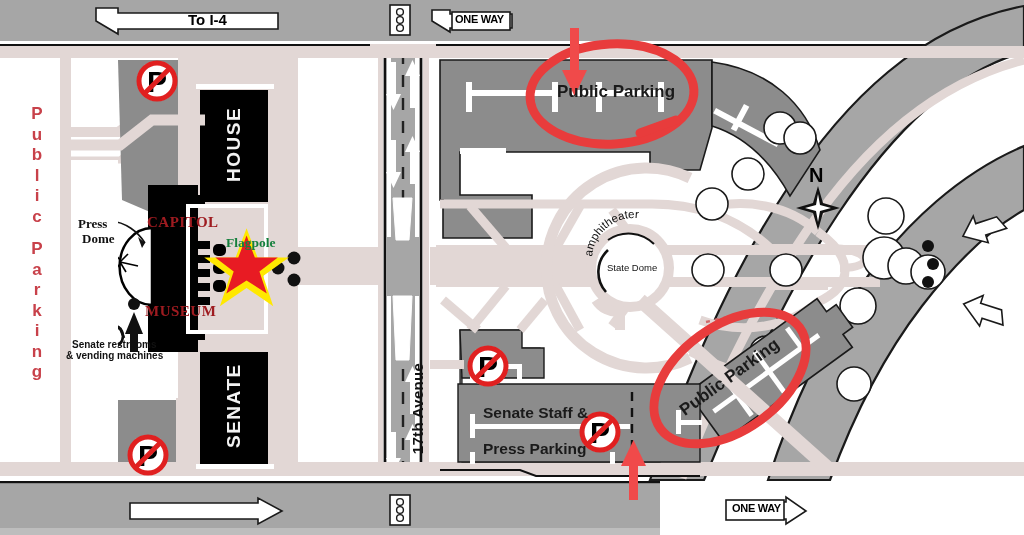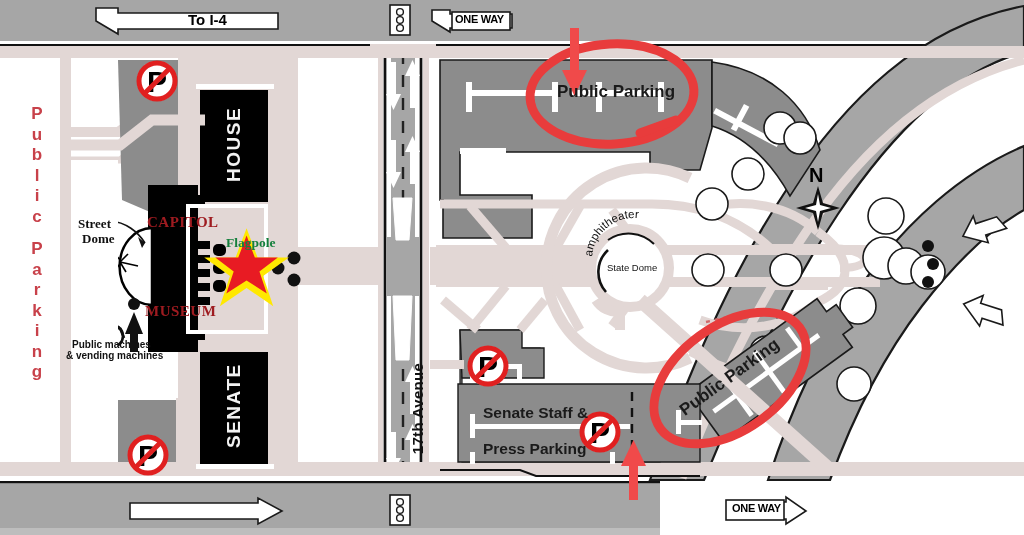--- a/index.html
+++ b/index.html
@@ -505,23 +505,23 @@
     <span>n</span>
     <span>g</span>
   </div>
 
   <div class="bldg-label" style="left:199px;top:136px;width:70px;text-align:center;">HOUSE</div>
   <div class="bldg-label" style="left:195px;top:398px;width:78px;text-align:center;">SENATE</div>
   <div class="lbl capitol-label" style="left:147px;top:214px;">CAPITOL</div>
   <div class="lbl capitol-label" style="left:145px;top:303px;">MUSEUM</div>
 
   <div class="lbl flagpole-label" style="left:226px;top:235px;">Flagpole</div>
-  <div class="lbl copper-label" style="left:78px;top:216px;">Street</div>
+  <div class="lbl copper-label" style="left:78px;top:216px;">Press</div>
   <div class="lbl copper-label" style="left:82px;top:231px;">Dome</div>
-  <div class="lbl restroom-label" style="left:72px;top:339px;">Public machines</div>
+  <div class="lbl restroom-label" style="left:72px;top:339px;">Senate restrooms</div>
   <div class="lbl restroom-label" style="left:66px;top:350px;">&amp; vending machines</div>
 
   <svg style="position:absolute;left:588px;top:228px;width:92px;height:60px;overflow:visible;">
     <defs>
       <path id="amph-arc" d="M 4 34 A 42 42 0 0 1 88 30" fill="none"></path>
     </defs>
     <text font-family="Liberation Sans, sans-serif" font-size="11.5" fill="#111">
       <textPath href="#amph-arc" startOffset="4%" id="amph-textpath">amphitheater</textPath>
     </text>
   </svg>

